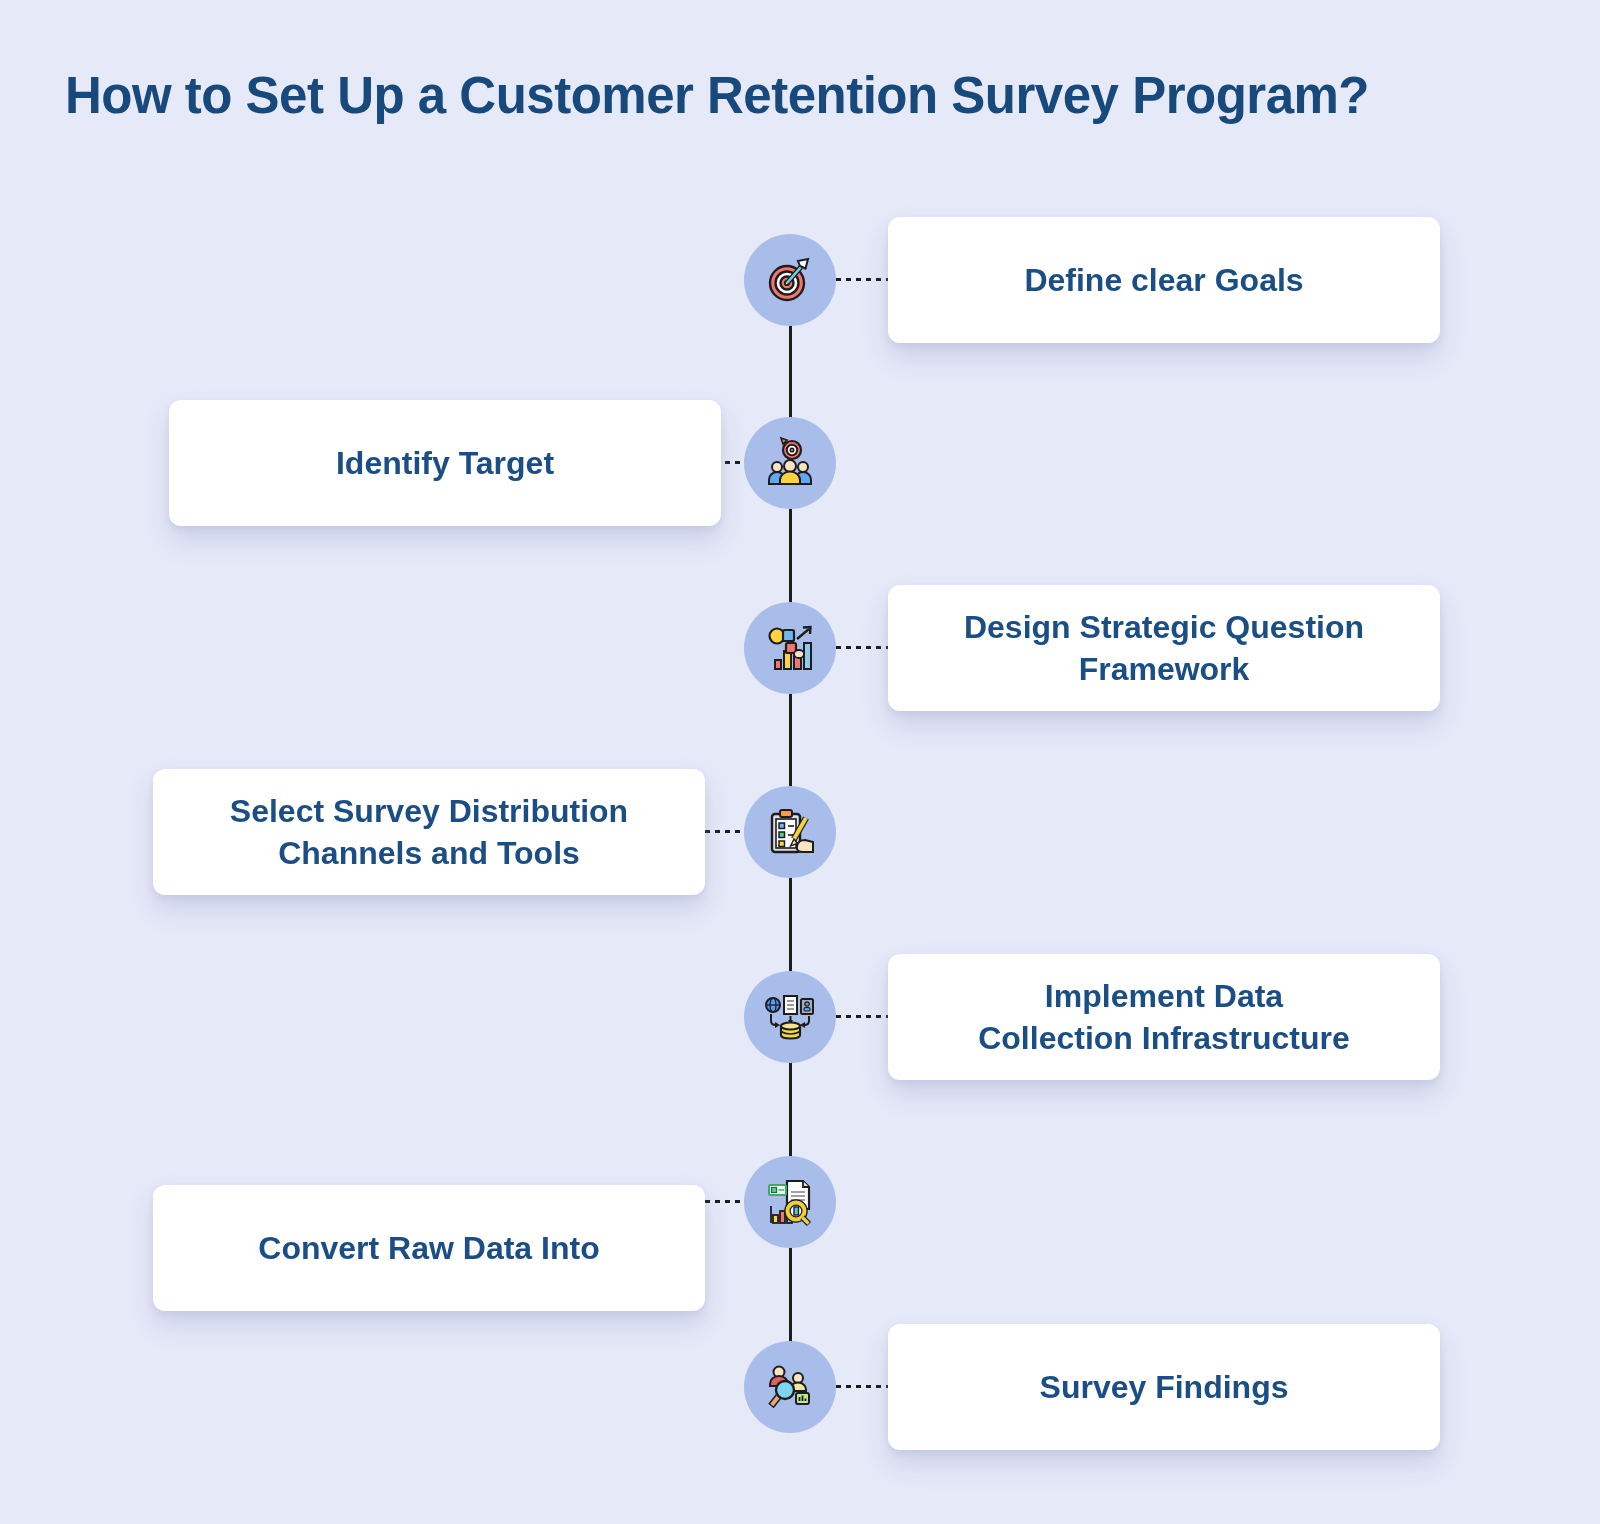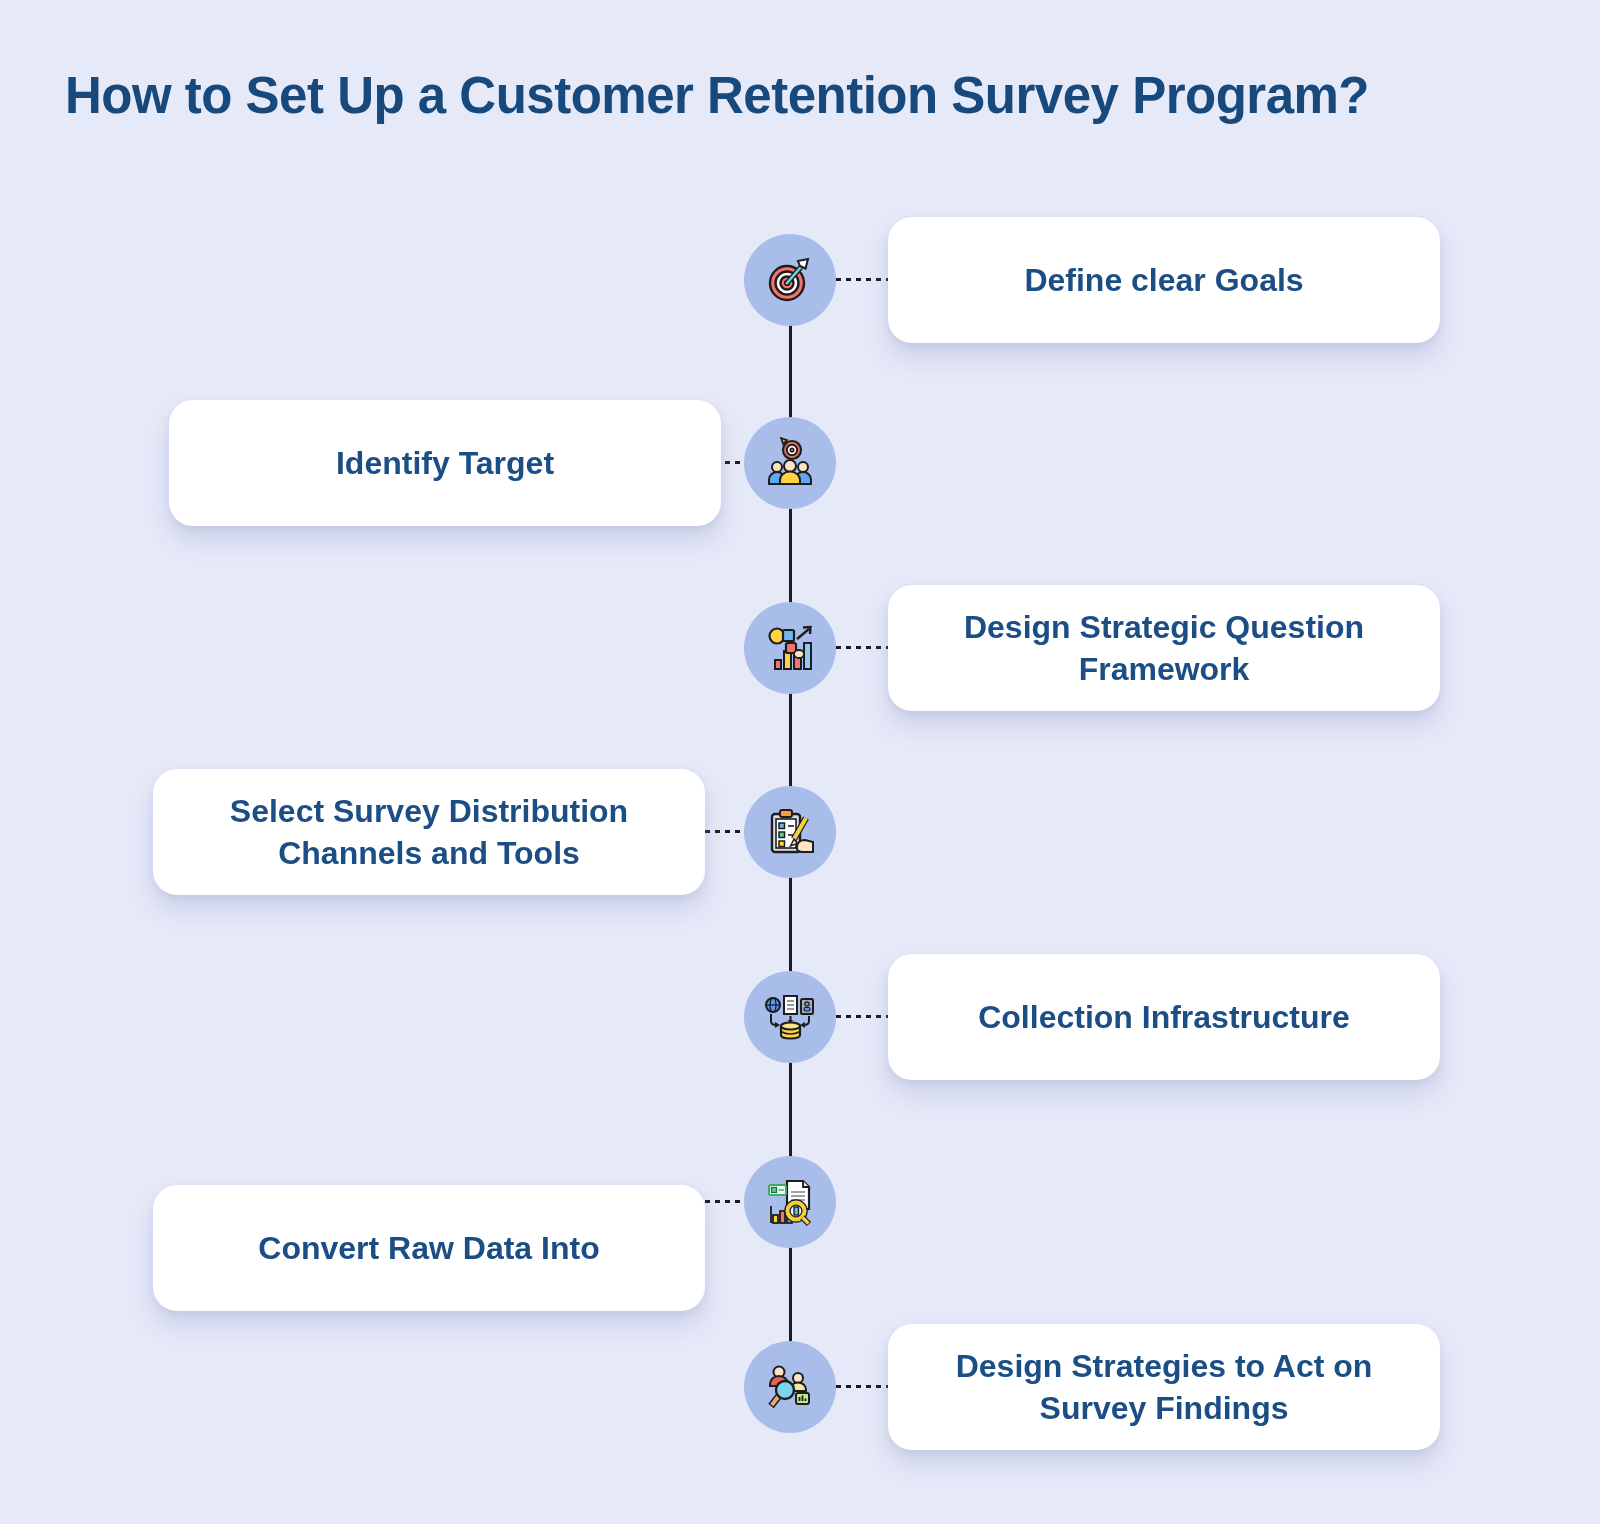--- a/index.html
+++ b/index.html
@@ -25,21 +25,21 @@
     position:absolute;left:744px;width:92px;height:92px;border-radius:50%;
     background:#a8bde9;
     display:flex;align-items:center;justify-content:center;
   }
   .connector{
     position:absolute;height:3px;
     background:repeating-linear-gradient(90deg,#1c1c1c 0 5px,transparent 5px 10px);
   }
   .card{
     position:absolute;width:552px;height:126px;
-    background:#ffffff;border-radius:24px;
+    background:#ffffff;border-radius:12px;
     box-shadow:0 14px 24px rgba(140,152,195,0.30), 0 3px 6px rgba(140,152,195,0.16);
     display:flex;flex-direction:column;align-items:center;justify-content:center;
     color:#1c4e86;font-size:32px;font-weight:700;line-height:1.32;text-align:center;
   }
   
   .s1 .node{top:234px}  .s1 .card{top:217px;left:888px}  .s1 .connector{top:278px;left:836px;width:52px}
   .s2 .node{top:417px}  .s2 .card{top:400px;left:169px}  .s2 .connector{top:461px;left:705px;width:39px}
   .s3 .node{top:602px}  .s3 .card{top:585px;left:888px}  .s3 .connector{top:646px;left:836px;width:52px}
   .s4 .node{top:786px}  .s4 .card{top:769px;left:153px}  .s4 .connector{top:830px;left:705px;width:39px}
   .s5 .node{top:971px}  .s5 .card{top:954px;left:888px}  .s5 .connector{top:1015px;left:836px;width:52px}
@@ -161,20 +161,21 @@
         <path d="M8 24 v7 q0 4 5 4" fill="none" stroke="#1d1d1d" stroke-width="2"></path>
         <path d="M12 32 l5 3 l-5 3 z" fill="#1d1d1d"></path>
         <path d="M46 26 v5 q0 4 -5 4" fill="none" stroke="#1d1d1d" stroke-width="2"></path>
         <path d="M42 32 l-5 3 l5 3 z" fill="#1d1d1d"></path>
         <path d="M18 36 v9 q0 3.5 9.5 3.5 q9.5 0 9.5 -3.5 v-9 z" fill="#F8D64B" stroke="#1d1d1d" stroke-width="2.2"></path>
         <ellipse cx="27.5" cy="36" rx="9.5" ry="3.5" fill="#FBE68A" stroke="#1d1d1d" stroke-width="2.2"></ellipse>
         <path d="M18 41.5 q4 2.5 9.5 2.5 q5.5 0 9.5 -2.5" fill="none" stroke="#1d1d1d" stroke-width="1.6"></path>
       </svg>
     </div>
     <div class="card">
+      <div>Implement Data</div>
       <div>Collection Infrastructure</div>
     </div>
   </div>
 
   <div class="step s6">
     <div class="connector"></div>
     <div class="node">
       <svg viewBox="0 0 54 54" width="54" height="54">
         <path d="M24 6 h16 l6 6 v22 h-22 z" fill="#ffffff" stroke="#1d1d1d" stroke-width="2.2"></path>
         <path d="M40 6 v6 h6" fill="#E8E8EC" stroke="#1d1d1d" stroke-width="1.8"></path>
@@ -211,18 +212,17 @@
         <rect x="33" y="33" width="13" height="11" rx="2" fill="#BFE98E" stroke="#1d1d1d" stroke-width="2"></rect>
         <line x1="36.5" y1="41" x2="36.5" y2="37" stroke="#1d1d1d" stroke-width="1.8"></line>
         <line x1="39.5" y1="41" x2="39.5" y2="35.5" stroke="#1d1d1d" stroke-width="1.8"></line>
         <line x1="42.5" y1="41" x2="42.5" y2="38.5" stroke="#1d1d1d" stroke-width="1.8"></line>
         <line x1="15.5" y1="36.5" x2="8" y2="46" stroke="#1d1d1d" stroke-width="7"></line>
         <line x1="15.5" y1="36.5" x2="8.8" y2="45" stroke="#E9A873" stroke-width="4"></line>
         <circle cx="22" cy="30" r="9" fill="#7FD4F0" stroke="#1d1d1d" stroke-width="2.4"></circle>
       </svg>
     </div>
     <div class="card">
-      <div>Design Strategies to Act on</div>
       <div>Survey Findings</div>
     </div>
   </div>
 
 </div>
 
 </body></html>

